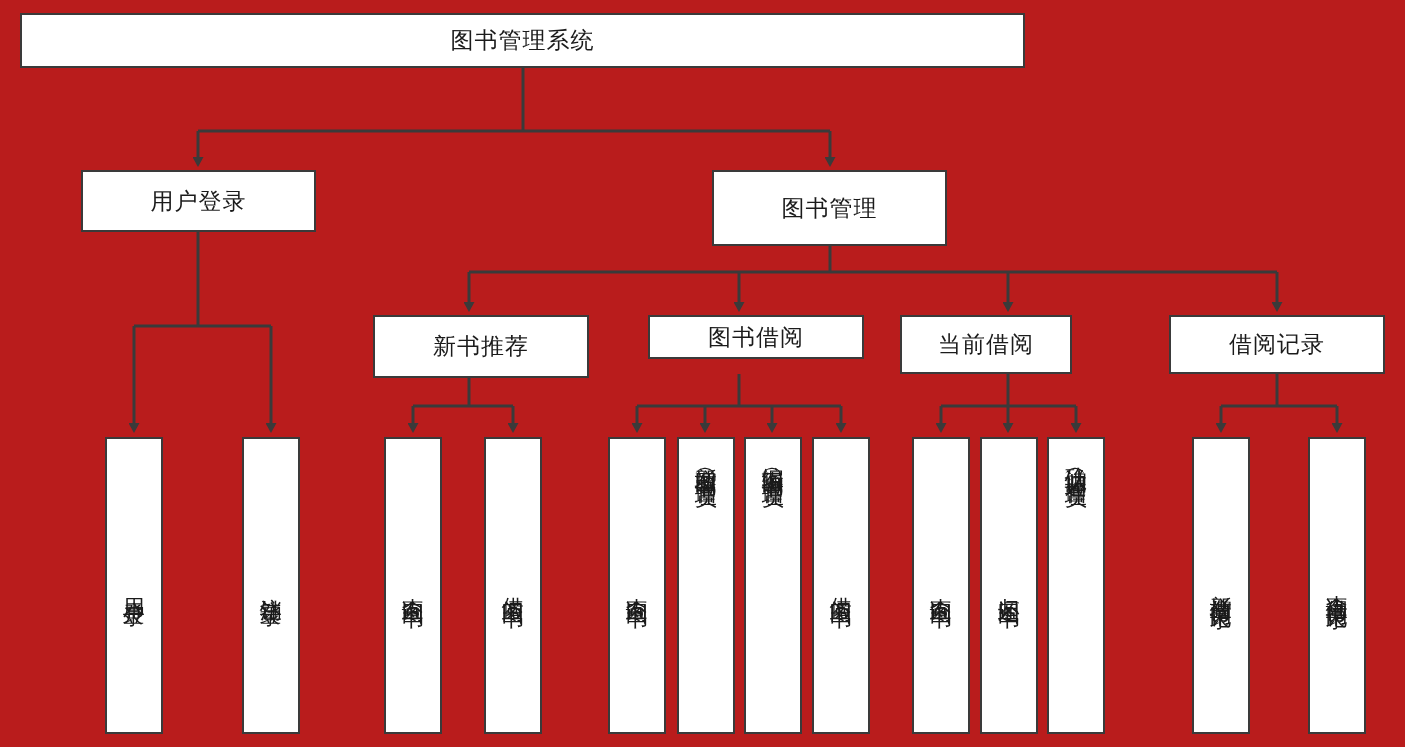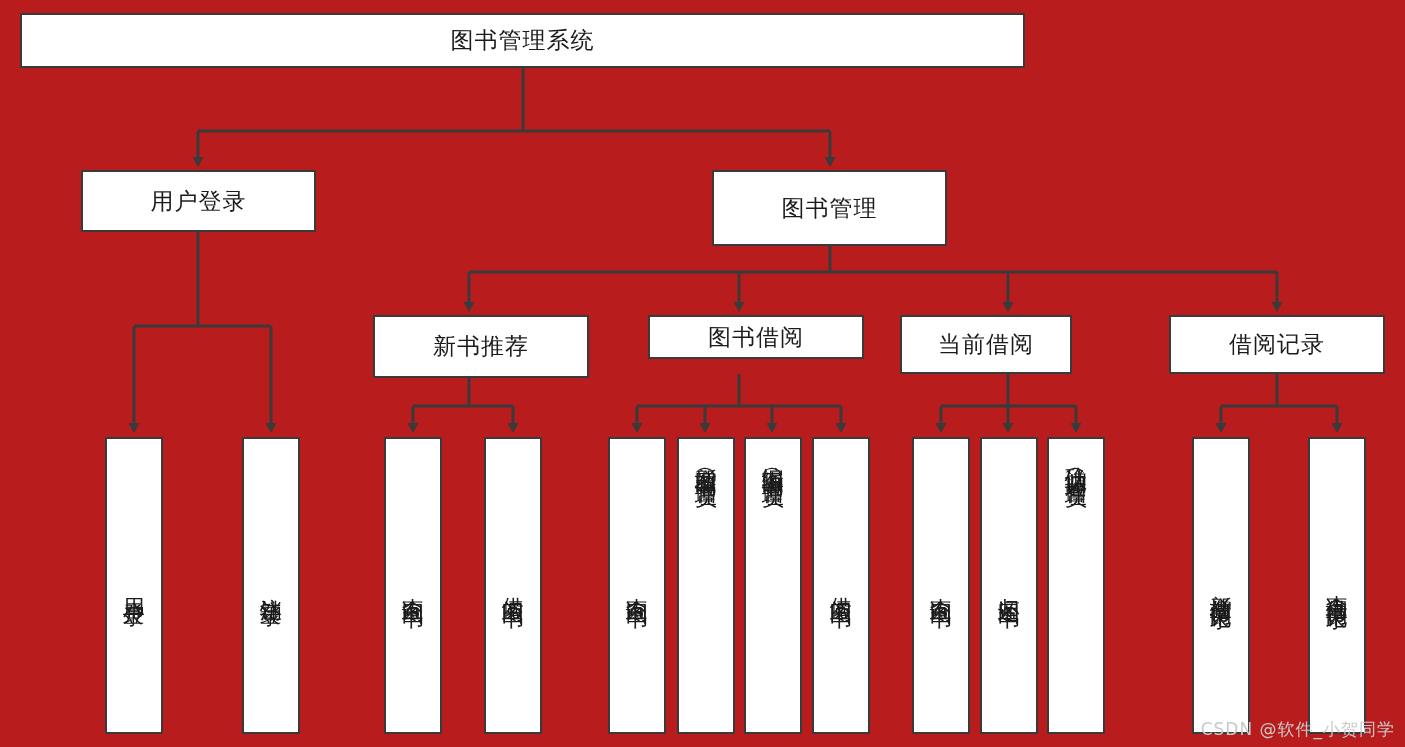--- a/index.html
+++ b/index.html
@@ -191,15 +191,14 @@
     <span class="node-label">确认归还（管理员）</span>
   </div>
 
   <div class="node leaf centered" style="left:1192px; top:437px; width:58px; height:297px;">
     <span class="node-label">新增借阅记录</span>
   </div>
   <div class="node leaf centered" style="left:1308px; top:437px; width:58px; height:297px;">
     <span class="node-label">查询借阅记录</span>
   </div>
 
-  <div id="watermark">CSDN @软件_小贺同学</div>
 
 </div>
 
 </body></html>

